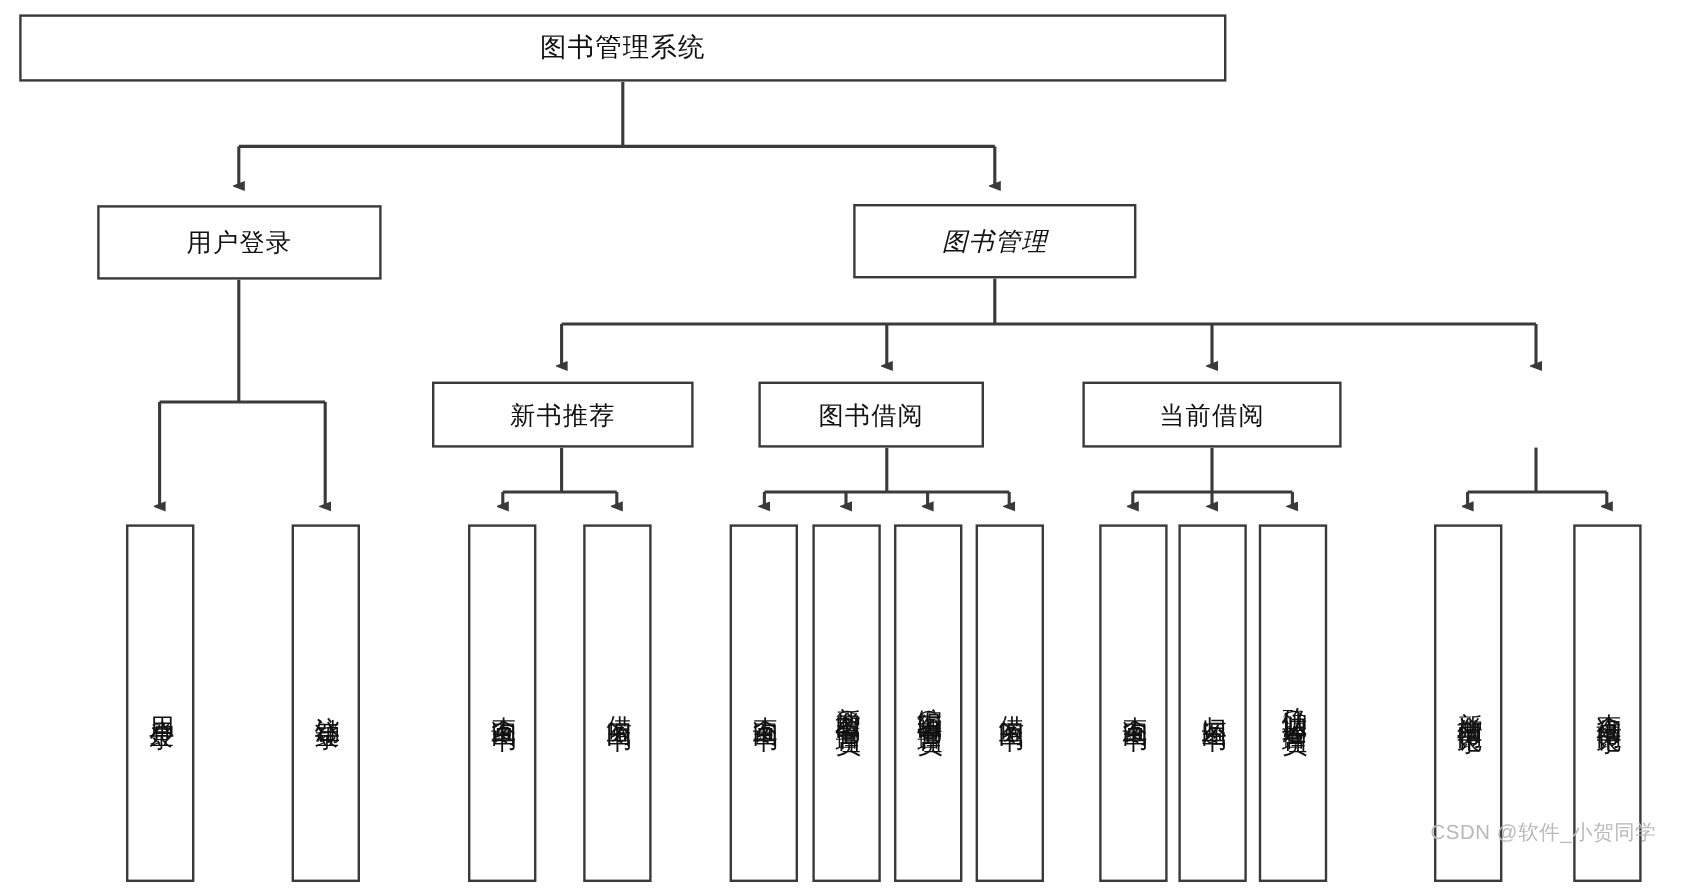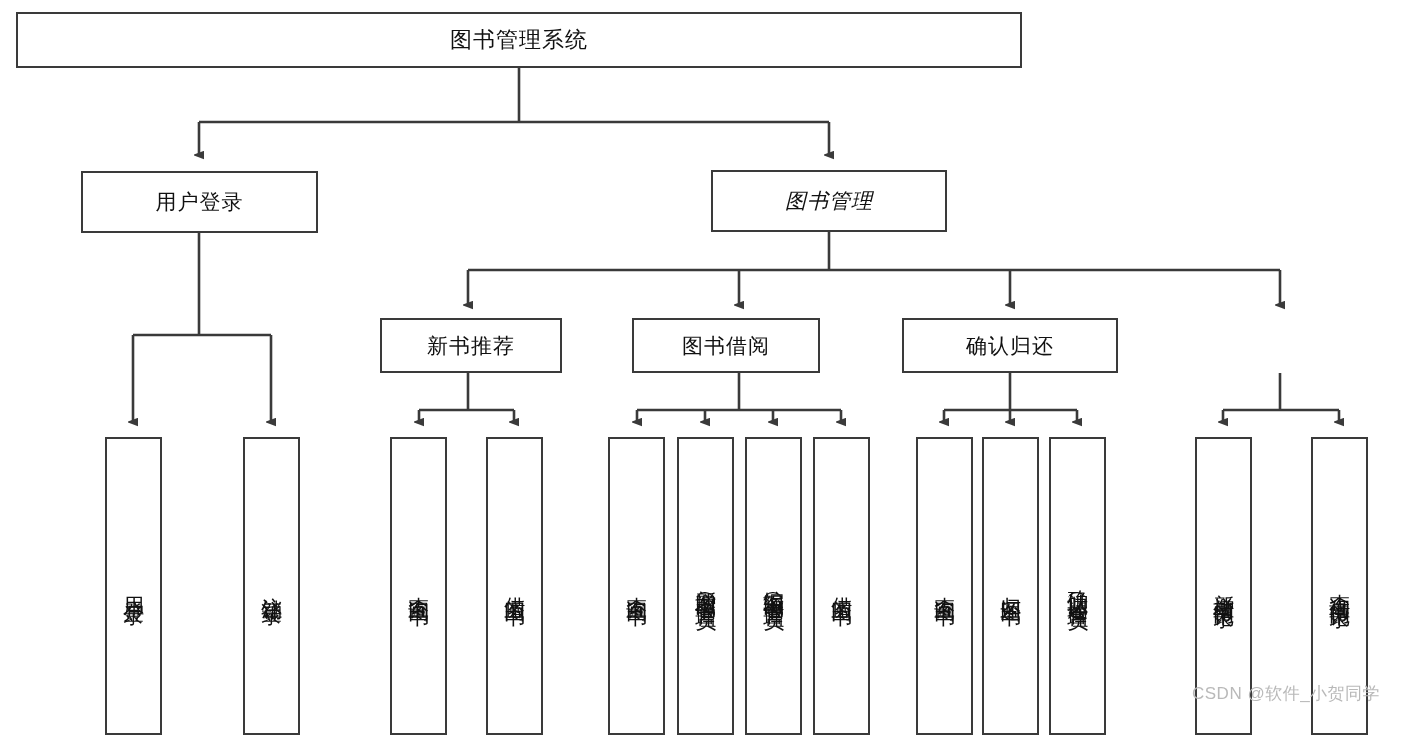--- a/index.html
+++ b/index.html
@@ -123,28 +123,28 @@
     <span>图书管理系统</span>
   </div>
 
   <div class="node h" style="left:81px; top:171px; width:237px; height:62px;">
     <span>用户登录</span>
   </div>
   <div class="node h" style="left:711px; top:170px; width:236px; height:62px;font-style:italic;">
     <span>图书管理</span>
   </div>
 
-  <div class="node h" style="left:380px; top:318px; width:182px; height:55px;">
+  <div class="node h" style="left:360px; top:318px; width:218px; height:55px;">
     <span>新书推荐</span>
   </div>
   <div class="node h" style="left:632px; top:318px; width:188px; height:55px;">
     <span>图书借阅</span>
   </div>
   <div class="node h" style="left:902px; top:318px; width:216px; height:55px;">
-    <span>确认归还</span>
+    <span>当前借阅</span>
   </div>
 
   <div class="node v" style="left:105px; top:437px; width:57px; height:298px;">
     <span class="vtext">用户登录</span>
   </div>
   <div class="node v" style="left:243px; top:437px; width:57px; height:298px;">
     <span class="vtext">注销登录</span>
   </div>
 
   <div class="node v" style="left:390px; top:437px; width:57px; height:298px;">

